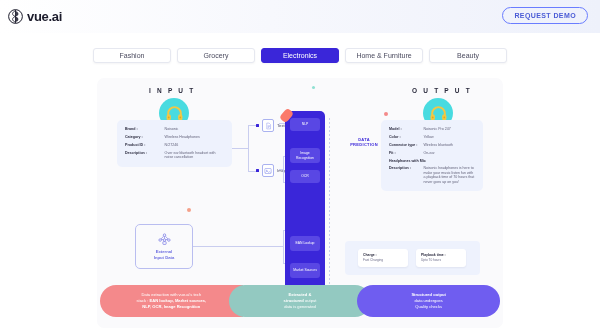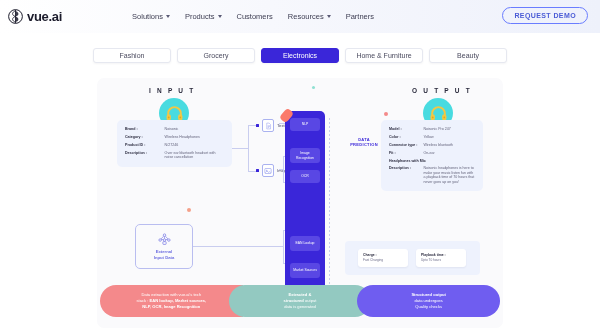--- a/index.html
+++ b/index.html
@@ -206,40 +206,20 @@
       <svg class="logo-mark" viewBox="0 0 24 24">
         <circle cx="12" cy="12" r="11" fill="none" stroke="#1b1b2b" stroke-width="1.6"></circle>
         <path d="M12 1.5 V22.5" stroke="#1b1b2b" stroke-width="1.4"></path>
         <path d="M12 3 C6 5 5.5 10 12 12 C5.5 14 6 19 12 21" fill="none" stroke="#1b1b2b" stroke-width="1.3"></path>
         <path d="M12 3 C18 5 18.5 10 12 12 C18.5 14 18 19 12 21" fill="#1b1b2b" opacity=".85"></path>
       </svg>
     </span>
     <span class="logo-text">vue.ai</span>
   </div>
 
-  <div class="nav-links">
-    <div class="nav-link">
-      <span>Solutions</span>
-      <i class="caret"></i>
-    </div>
-    <div class="nav-link">
-      <span>Products</span>
-      <i class="caret"></i>
-    </div>
-    <div class="nav-link">
-      <span>Customers</span>
-    </div>
-    <div class="nav-link">
-      <span>Resources</span>
-      <i class="caret"></i>
-    </div>
-    <div class="nav-link">
-      <span>Partners</span>
-    </div>
-  </div>
 
   <button class="demo-btn">REQUEST DEMO</button>
 </div>
 
 <div class="tabs">
   <div class="tab">Fashion</div>
   <div class="tab">Grocery</div>
   <div class="tab active">Electronics</div>
   <div class="tab">Home &amp; Furniture</div>
   <div class="tab">Beauty</div>

